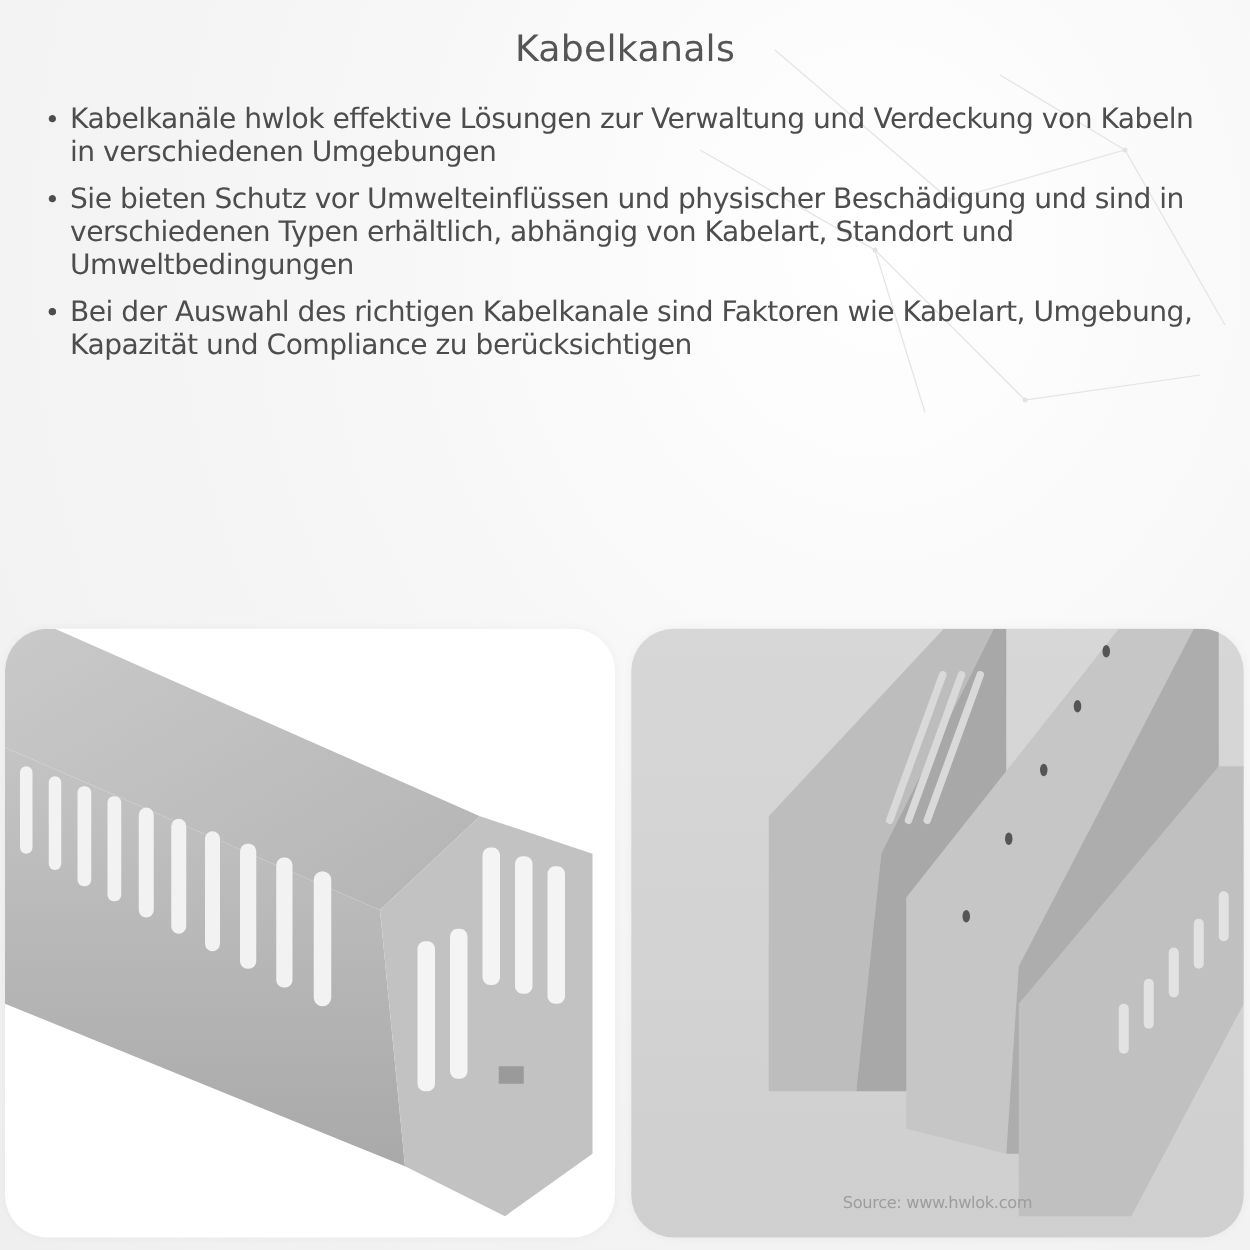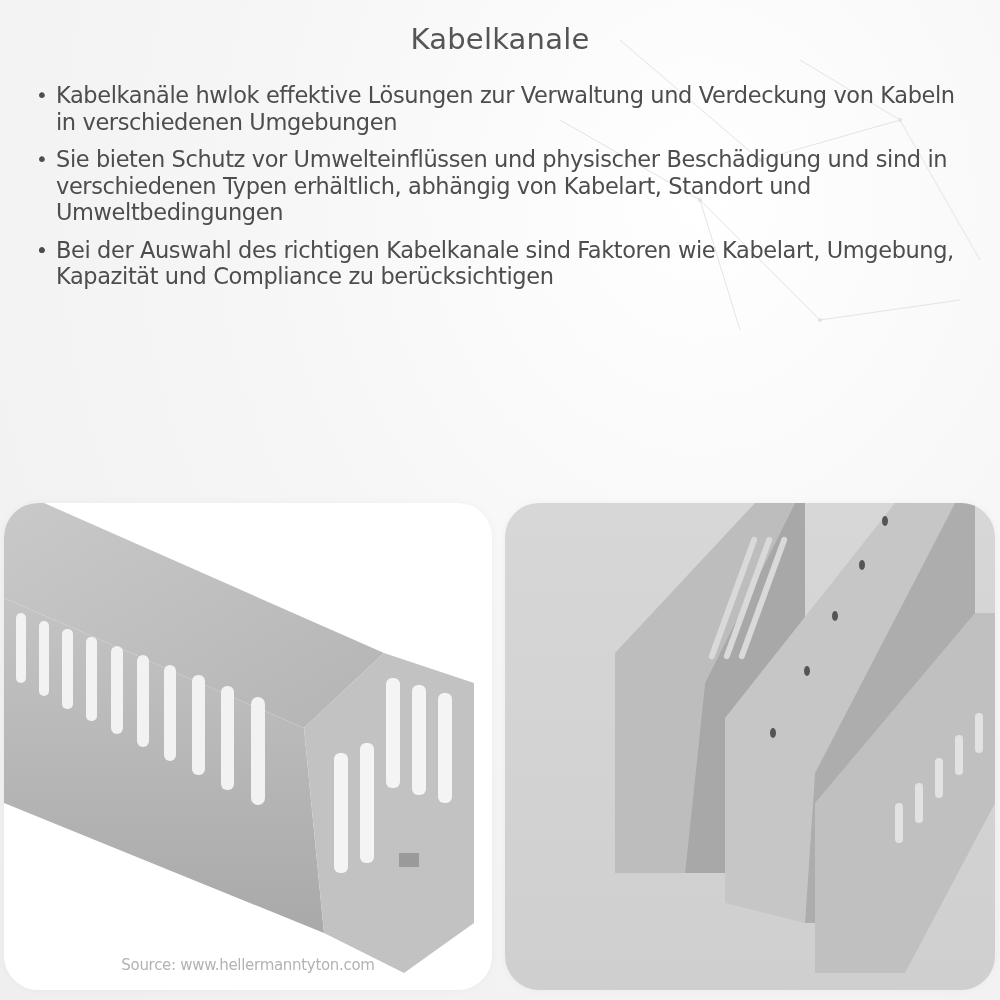--- a/index.html
+++ b/index.html
@@ -38,21 +38,21 @@
     <path d="M800 60 L900 120"></path>
   </g>
   <g fill="#e2e2e2">
     <circle cx="760" cy="160" r="2"></circle>
       <circle cx="900" cy="120" r="2"></circle>
     <circle cx="820" cy="320" r="2"></circle>
       <circle cx="700" cy="200" r="2"></circle>
   </g>
 </svg>
 
-<div class="title">Kabelkanale</div>
+<div class="title">Kabelkanals</div>
 
 <ul class="bullets">
   <li class="bullet">
     <span class="dot">•</span>
     <span>Kabelkanäle hwlok effektive Lösungen zur Verwaltung und Verdeckung von Kabeln in verschiedenen Umgebungen</span>
   </li>
   <li class="bullet">
     <span class="dot">•</span>
     <span>Sie bieten Schutz vor Umwelteinflüssen und physischer Beschädigung und sind in verschiedenen Typen erhältlich, abhängig von Kabelart, Standort und Umweltbedingungen</span>
   </li>
@@ -98,21 +98,20 @@
     <polygon points="300,225 380,150 470,180 470,420 400,470 320,430" fill="#c2c2c2"></polygon>
     <g fill="#f4f4f4">
       <rect x="382" y="175" width="14" height="110" rx="6"></rect>
       <rect x="408" y="182" width="14" height="110" rx="6"></rect>
       <rect x="434" y="190" width="14" height="110" rx="6"></rect>
       <rect x="330" y="250" width="14" height="120" rx="6"></rect>
       <rect x="356" y="240" width="14" height="120" rx="6"></rect>
     </g>
     <rect x="395" y="350" width="20" height="14" fill="#9a9a9a"></rect>
   </svg>
-  <div class="caption">Source: www.hellermanntyton.com</div>
 </div>
 
 <div class="card card-right">
   <svg width="490" height="487" viewBox="0 0 490 487">
 
     <polygon points="110,150 250,0 290,0 200,180 180,370 110,370" fill="#bdbdbd"></polygon>
     <polygon points="200,180 290,0 300,0 300,170 220,370 180,370" fill="#a8a8a8"></polygon>
     <g fill="#d9d9d9">
       <rect x="225" y="30" width="6" height="130" rx="3" transform="rotate(20 228 95)"></rect>
       <rect x="240" y="30" width="6" height="130" rx="3" transform="rotate(20 243 95)"></rect>
@@ -131,13 +130,14 @@
 
     <polygon points="310,300 470,110 490,110 490,300 400,470 310,470" fill="#c0c0c0"></polygon>
     <g fill="#e2e2e2">
       <rect x="390" y="300" width="8" height="40" rx="4"></rect>
       <rect x="410" y="280" width="8" height="40" rx="4"></rect>
       <rect x="430" y="255" width="8" height="40" rx="4"></rect>
       <rect x="450" y="232" width="8" height="40" rx="4"></rect>
       <rect x="470" y="210" width="8" height="40" rx="4"></rect>
     </g>
   </svg>
+  <div class="caption">Source: www.hwlok.com</div>
 </div>
 
 </body></html>

